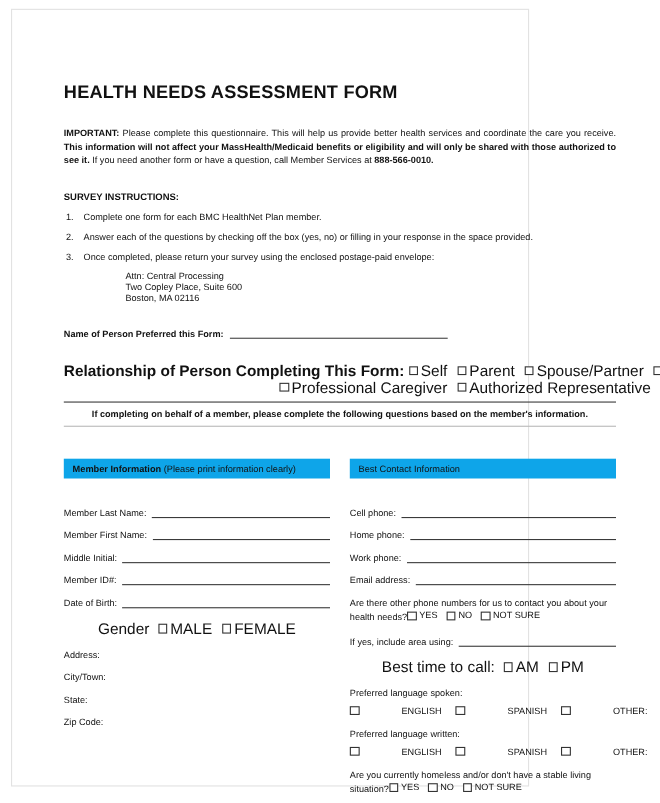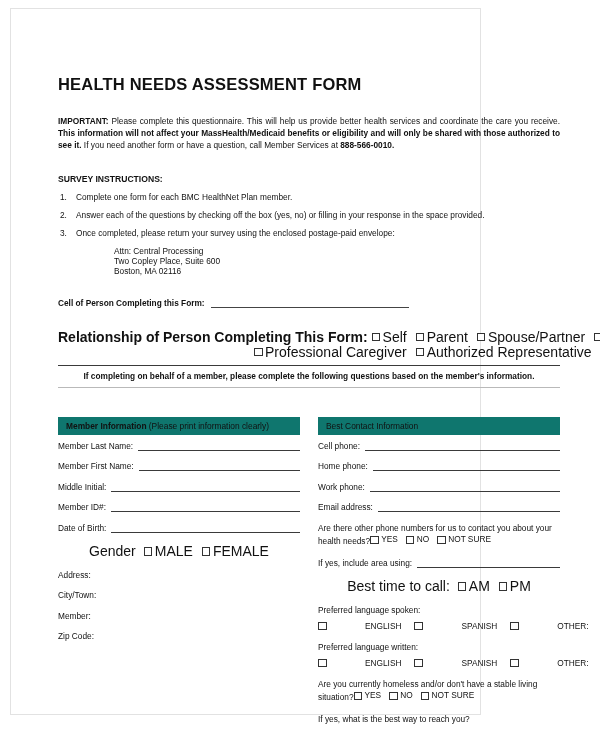--- a/index.html
+++ b/index.html
@@ -154,25 +154,25 @@
   
   .columns {
     display: flex;
     margin-top: 29px;
   }
   .col-left { width: 242px; }
   .col-gap  { width: 18px; }
   .col-right { width: 242px; }
 
   .bar {
-    background: #0f766e;
+    background: #0ea5e9;
     font-size: 8.4px;
     padding: 4px 7px 4px 8px;
     color: #111;
-    margin-bottom: 6px;
+    margin-bottom: 26px;
   }
   .bar b { font-weight: bold; }
   .bar span.sub { font-weight: normal; }
 
   
   .field {
     display: flex;
     align-items: flex-end;
     font-size: 8.3px;
     margin-bottom: 10.5px;
@@ -279,21 +279,21 @@
         <span>Once completed, please return your survey using the enclosed postage-paid envelope:</span>
       </li>
     </ol>
     <div class="address-block">
       <div>Attn: Central Processing</div>
       <div>Two Copley Place, Suite 600</div>
       <div>Boston, MA 02116</div>
     </div>
 
     <div class="name-row">
-      <span>Cell of Person Completing this Form:</span>
+      <span>Name of Person Preferred this Form:</span>
       <span class="rule"></span>
     </div>
 
     <div class="rel-row">
       <div class="rel-line">
         <span class="rel-label">Relationship of Person Completing This Form:</span>
         <span class="cb">
             <span class="box"></span>
             <span>Self</span>
           </span>
@@ -359,21 +359,21 @@
               <span>MALE</span>
             </span>
           <span class="cb">
               <span class="box"></span>
               <span>FEMALE</span>
             </span>
         </div>
 
         <div class="plain">Address:</div>
         <div class="plain">City/Town:</div>
-        <div class="plain">Member:</div>
+        <div class="plain">State:</div>
         <div class="plain">Zip Code:</div>
       </div>
 
       <div class="col-gap"></div>
 
       <div class="col-right">
         <div class="bar"><span>Best Contact Information</span></div>
 
         <div class="field">
           <span class="lbl">Cell phone:</span>

